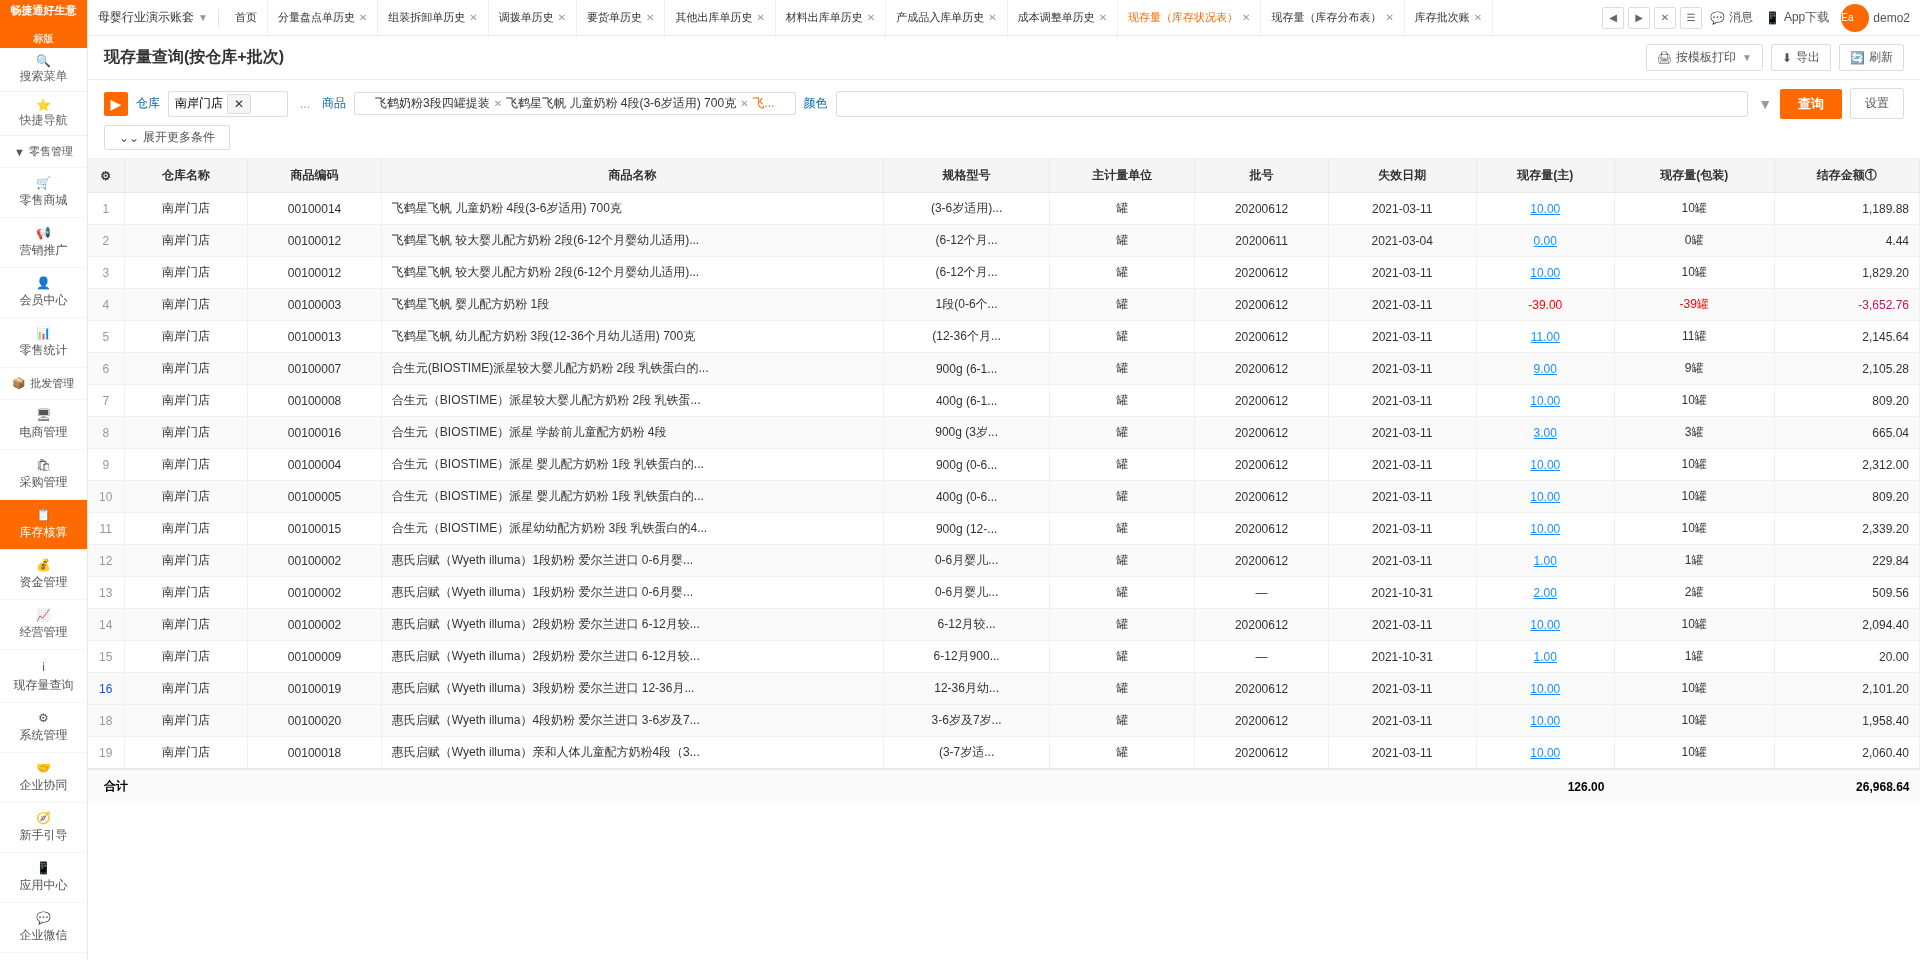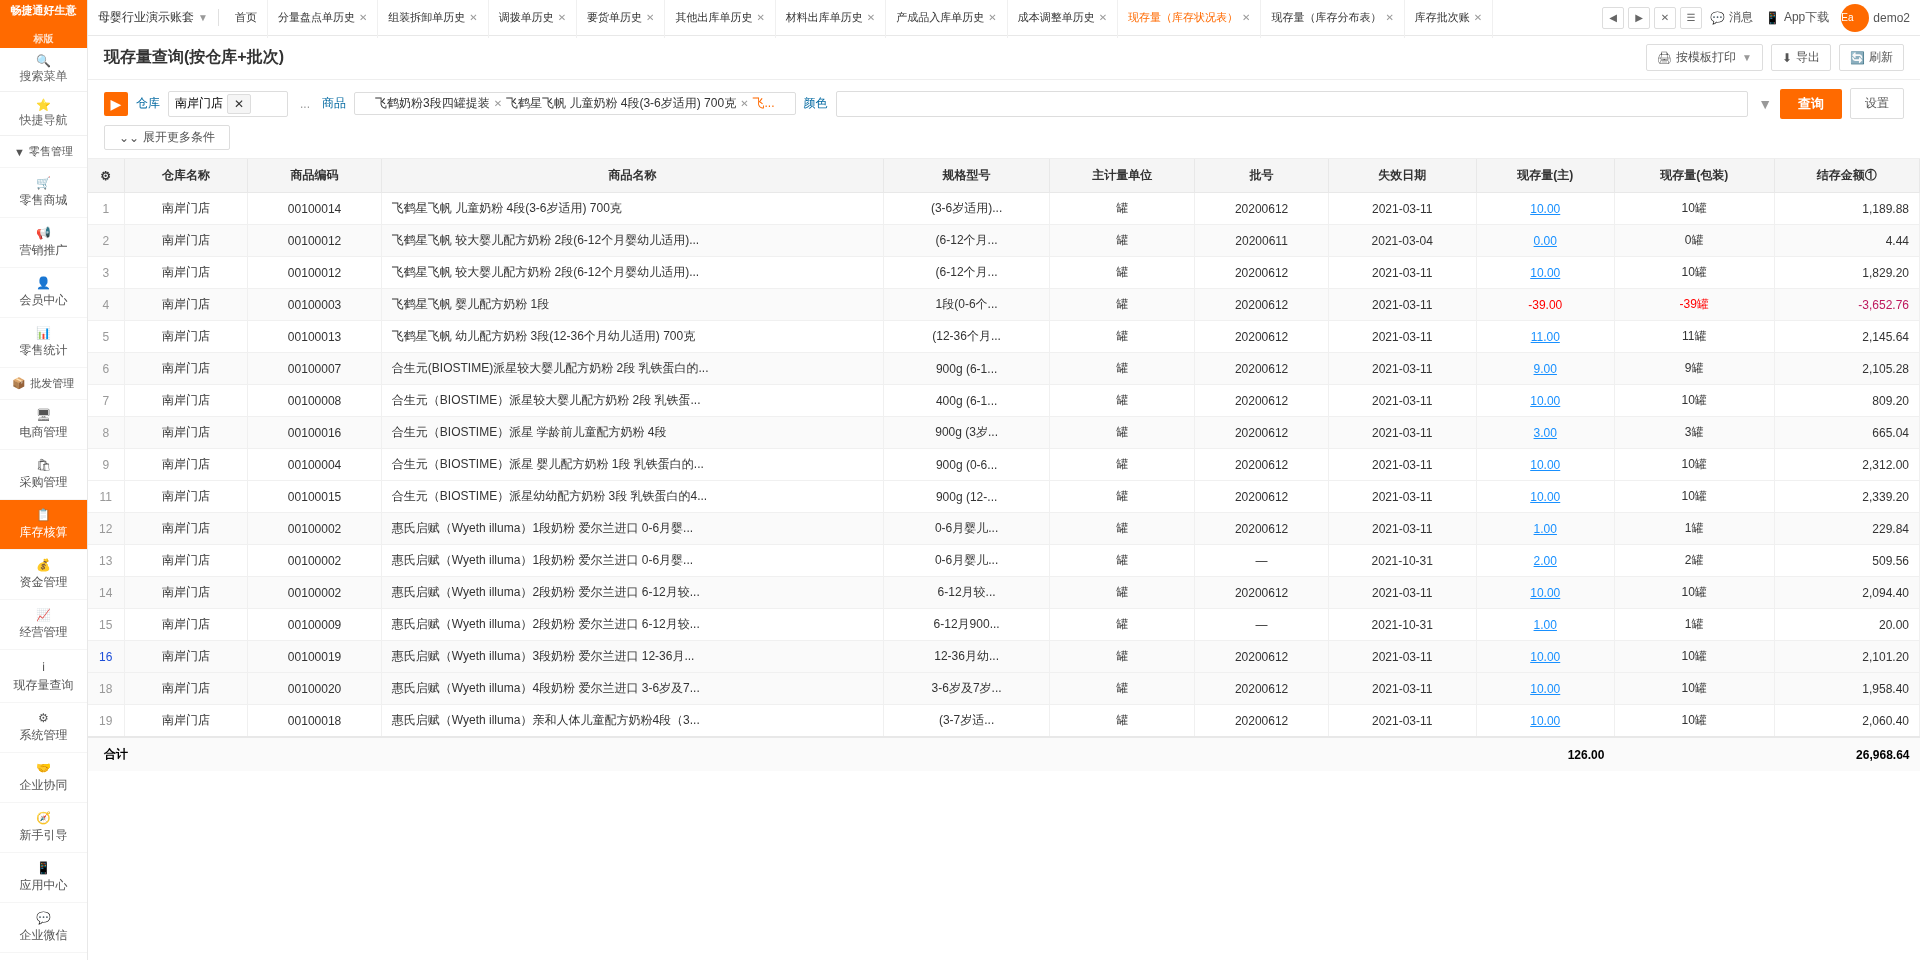--- a/index.html
+++ b/index.html
@@ -664,20 +664,33 @@
       <td>00100004</td>
       <td class="text-left" style="max-width:280px;overflow:hidden;text-overflow:ellipsis;">合生元（BIOSTIME）派星 婴儿配方奶粉 1段 乳铁蛋白的...</td>
       <td>900g (0-6...</td>
       <td>罐</td>
       <td>20200612</td>
       <td>2021-03-11</td>
       <td style="color:#1890ff;text-decoration:underline;cursor:pointer;">10.00</td>
       <td style="">10罐</td>
       <td class="text-right" style="">2,312.00</td>
     </tr>
+            <tr style="background: rgb(250, 250, 250);">
+      <td style="color:#999;">10</td>
+      <td>南岸门店</td>
+      <td>00100005</td>
+      <td class="text-left" style="max-width:280px;overflow:hidden;text-overflow:ellipsis;">合生元（BIOSTIME）派星 婴儿配方奶粉 1段 乳铁蛋白的...</td>
+      <td>400g (0-6...</td>
+      <td>罐</td>
+      <td>20200612</td>
+      <td>2021-03-11</td>
+      <td style="color:#1890ff;text-decoration:underline;cursor:pointer;">10.00</td>
+      <td style="">10罐</td>
+      <td class="text-right" style="">809.20</td>
+    </tr>
             <tr style="">
       <td style="color:#999;">11</td>
       <td>南岸门店</td>
       <td>00100015</td>
       <td class="text-left" style="max-width:280px;overflow:hidden;text-overflow:ellipsis;">合生元（BIOSTIME）派星幼幼配方奶粉 3段 乳铁蛋白的4...</td>
       <td>900g (12-...</td>
       <td>罐</td>
       <td>20200612</td>
       <td>2021-03-11</td>
       <td style="color:#1890ff;text-decoration:underline;cursor:pointer;">10.00</td>

